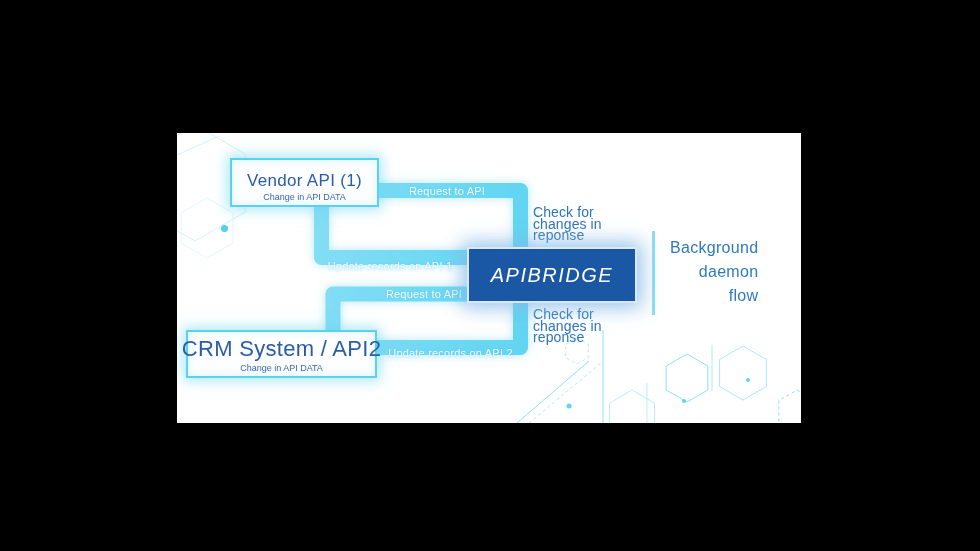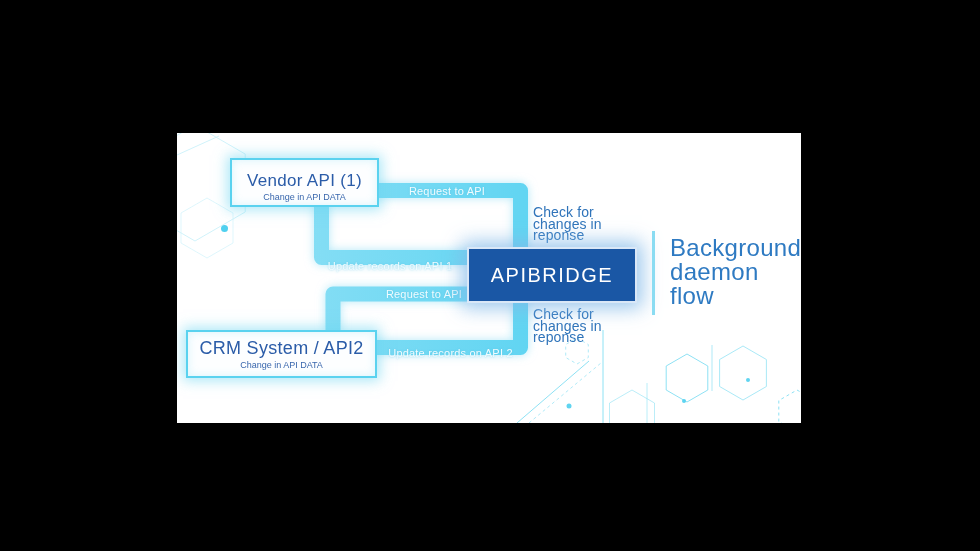--- a/index.html
+++ b/index.html
@@ -27,22 +27,22 @@
   .node-title{color:#2b5ca8;letter-spacing:.3px;white-space:nowrap;}
   .node-sub{color:#3a67ad;font-size:9px;margin-top:1px;white-space:nowrap;text-align:center;}
 
   
   #bridge{position:absolute;background:#1a57a5;border:2px solid #d9e7f7;
           box-shadow:0 0 18px 5px rgba(130,185,232,.8);
           display:flex;align-items:center;justify-content:center;}
   #bridge .bridge-title{color:#fff;font-size:20px;letter-spacing:1.5px;white-space:nowrap;}
 
   #separator{position:absolute;width:2.5px;background:#8adcf2;}
-  #side-note{position:absolute;color:#2e7ac2;font-size:24px;line-height:24px;
-             white-space:pre-line;letter-spacing:.3px;}
+  #side-note{position:absolute;color:#2e7ac2;font-size:16px;line-height:24px;
+             white-space:pre-line;letter-spacing:.3px;text-align:right;}
 
   #accent-dot{position:absolute;width:7px;height:7px;border-radius:50%;background:#4fd0ef;}
 </style>
 </head>
 <body>
 
 <div id="stage">
   <div id="canvas">
 
     <svg class="abs" width="624" height="290" viewBox="0 0 624 290" style="left:0;top:0;">
@@ -103,25 +103,25 @@
     <div class="check-label" style="left:356px;top:176px;">Check for
 changes in
 reponse</div>
 
     <div class="node" style="left:53px;top:25px;width:145px;height:45px;">
       <div class="node-title" style="font-size:17px;margin-top:8px;">Vendor API (1)</div>
       <div class="node-sub">Change in API DATA</div>
     </div>
 
     <div class="node" style="left:9px;top:197px;width:187px;height:44px;">
-      <div class="node-title" style="font-size:18px;">CRM System / API2</div>
+      <div class="node-title" style="font-size:22px;">CRM System / API2</div>
       <div class="node-sub">Change in API DATA</div>
     </div>
 
-    <div id="bridge" style="left:290px;top:114px;width:166px;height:52px;">
+    <div id="bridge" style="left:290px;top:114px;width:166px;height:52px;font-style:italic;">
       <div class="bridge-title">APIBRIDGE</div>
     </div>
 
     <div id="separator" style="left:475px;top:98px;height:84px;"></div>
     <div id="side-note" style="left:493px;top:103px;">Background
 daemon
 flow</div>
 
   </div>
 </div>

